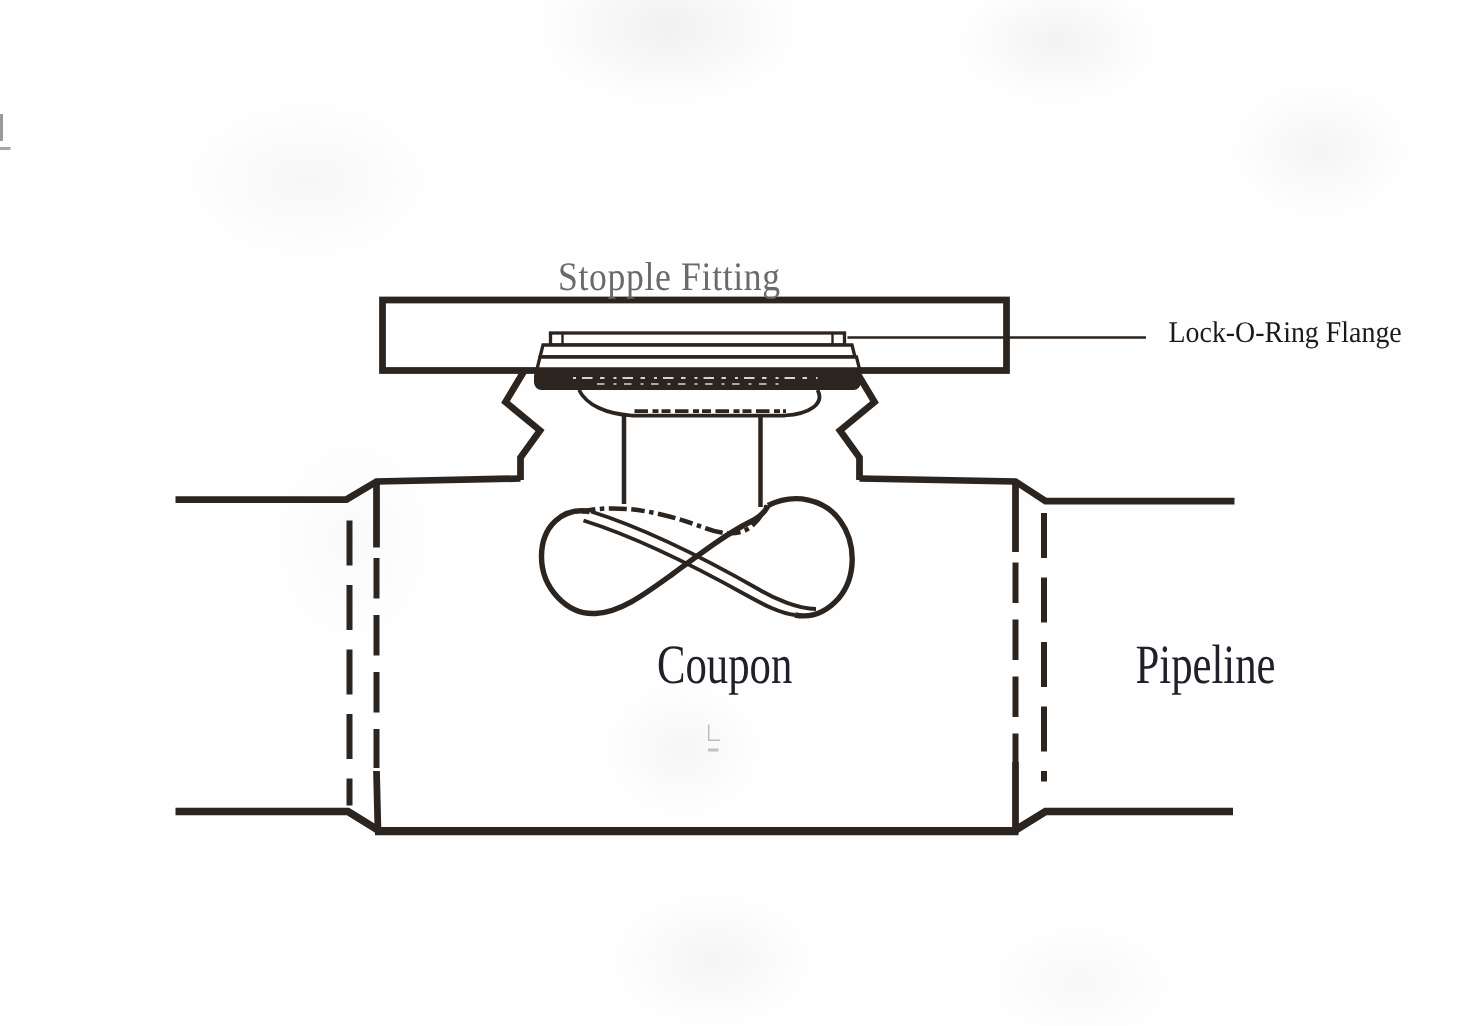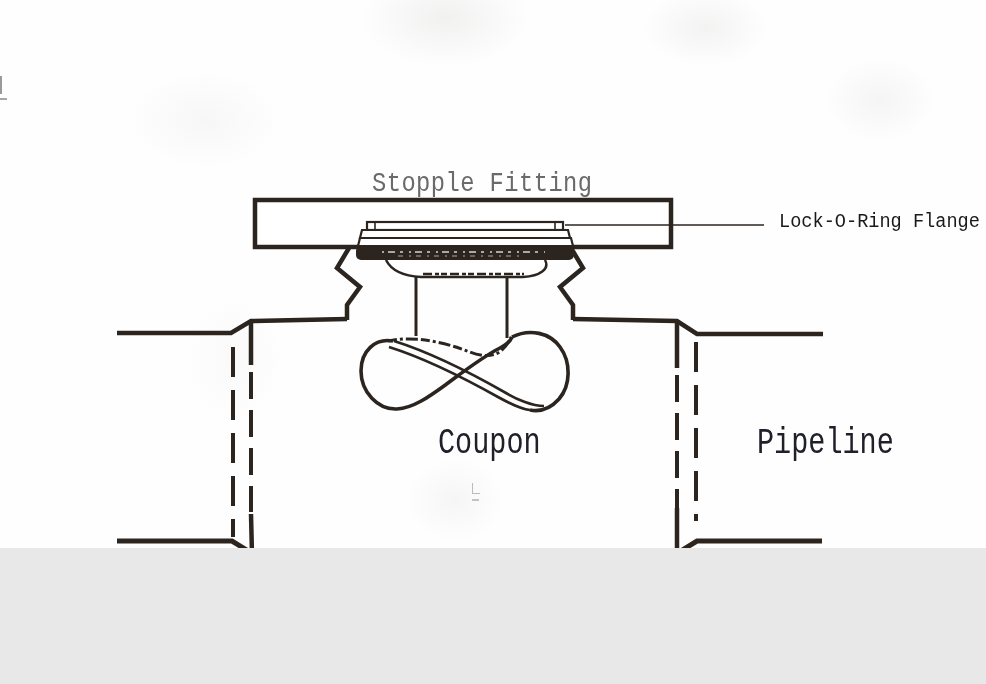--- a/index.html
+++ b/index.html
@@ -5,24 +5,24 @@
   :root{
     --line:#2b241f;
     --stopple-label:#6a6a6a;
     --dark-label:#20202a;
     --flange-label:#1a1a1a;
     --background:#fefefe;
   }
   html,body{margin:0;padding:0;background:#e8e8e8;}
   .screen{
     position:relative;
-    width:986px;height:548px;
+    width:986px;height:684px;
     background:var(--background);
     overflow:hidden;
-    font-family:Liberation Mono, monospace;
+    font-family:Liberation Serif, serif;
   }
   
   .smudges{
     position:absolute;inset:0;pointer-events:none;
     background:
       radial-gradient(120px 70px at 445px 18px, rgba(168,162,158,.14), rgba(168,162,158,0) 70%),
       radial-gradient(90px 55px at 705px 28px,  rgba(168,162,158,.12), rgba(168,162,158,0) 70%),
       radial-gradient(80px 60px at 880px 100px, rgba(168,162,158,.10), rgba(168,162,158,0) 70%),
       radial-gradient(110px 70px at 205px 120px,rgba(168,162,158,.08), rgba(168,162,158,0) 70%),
       radial-gradient(70px 90px at 235px 360px, rgba(168,162,158,.05), rgba(168,162,158,0) 70%),

